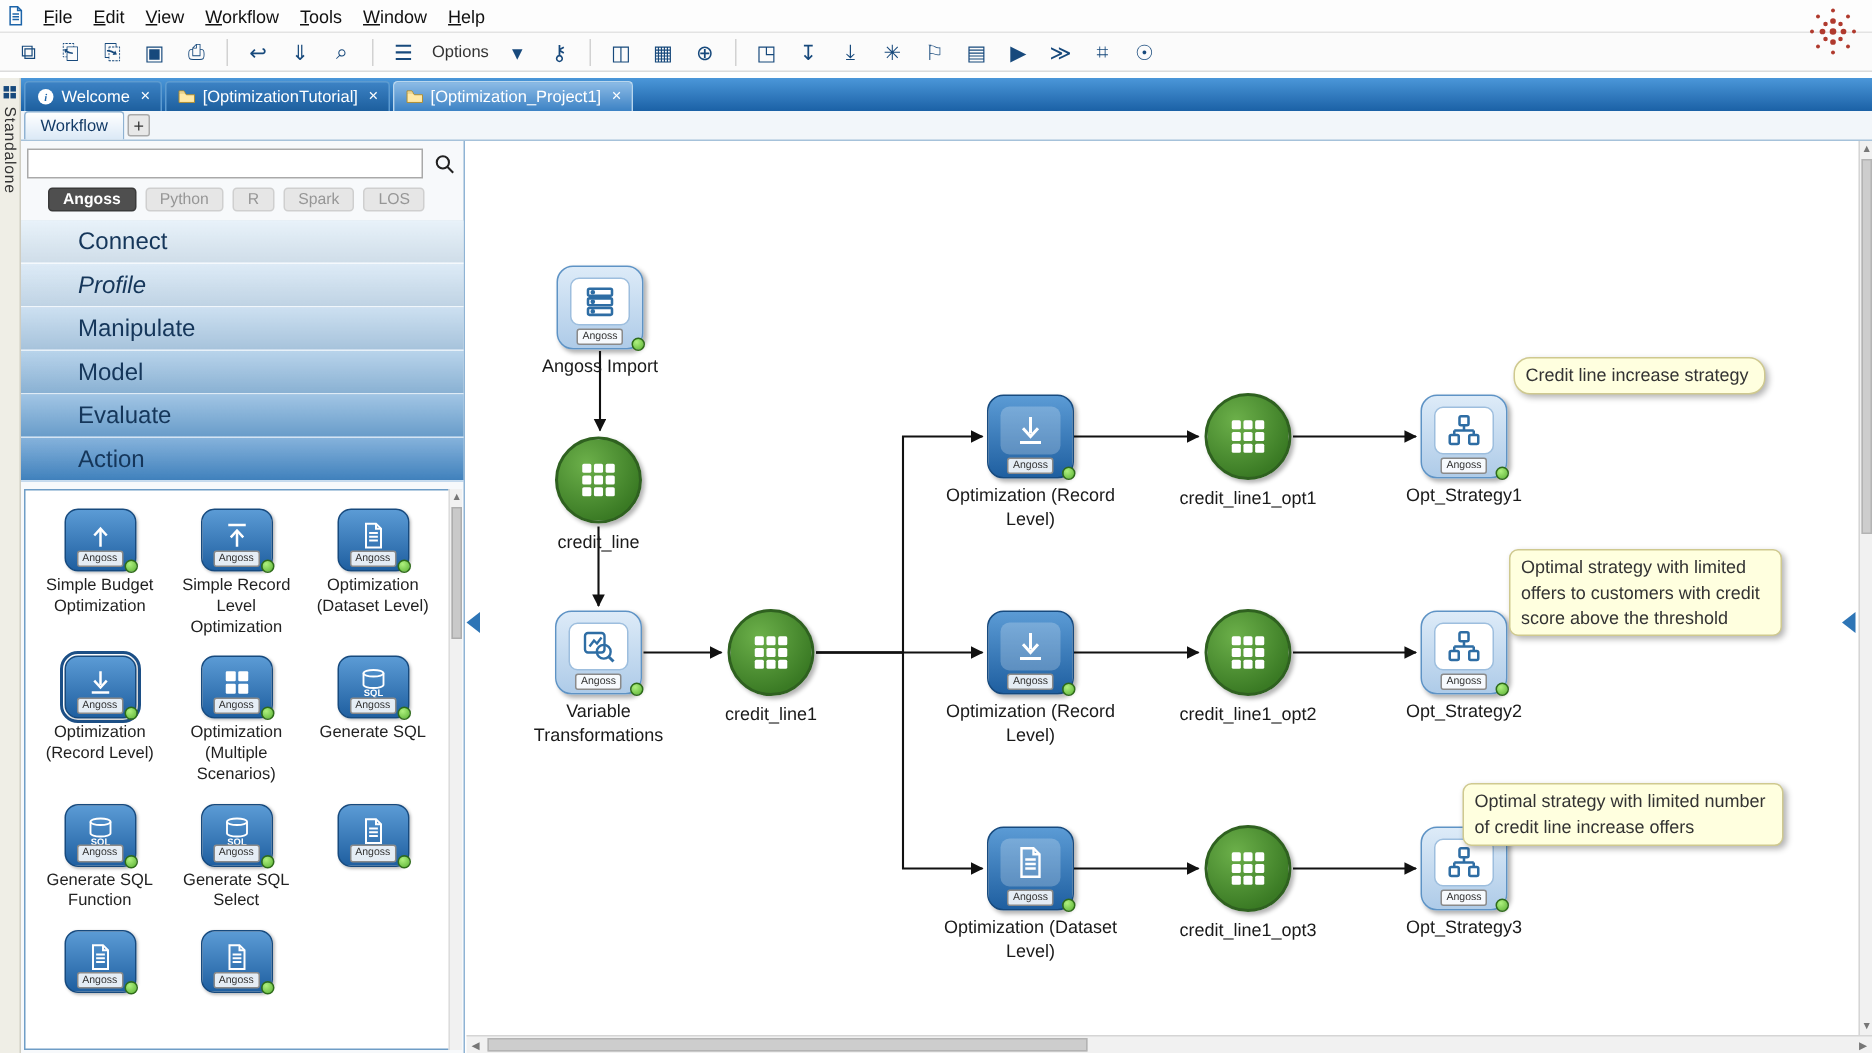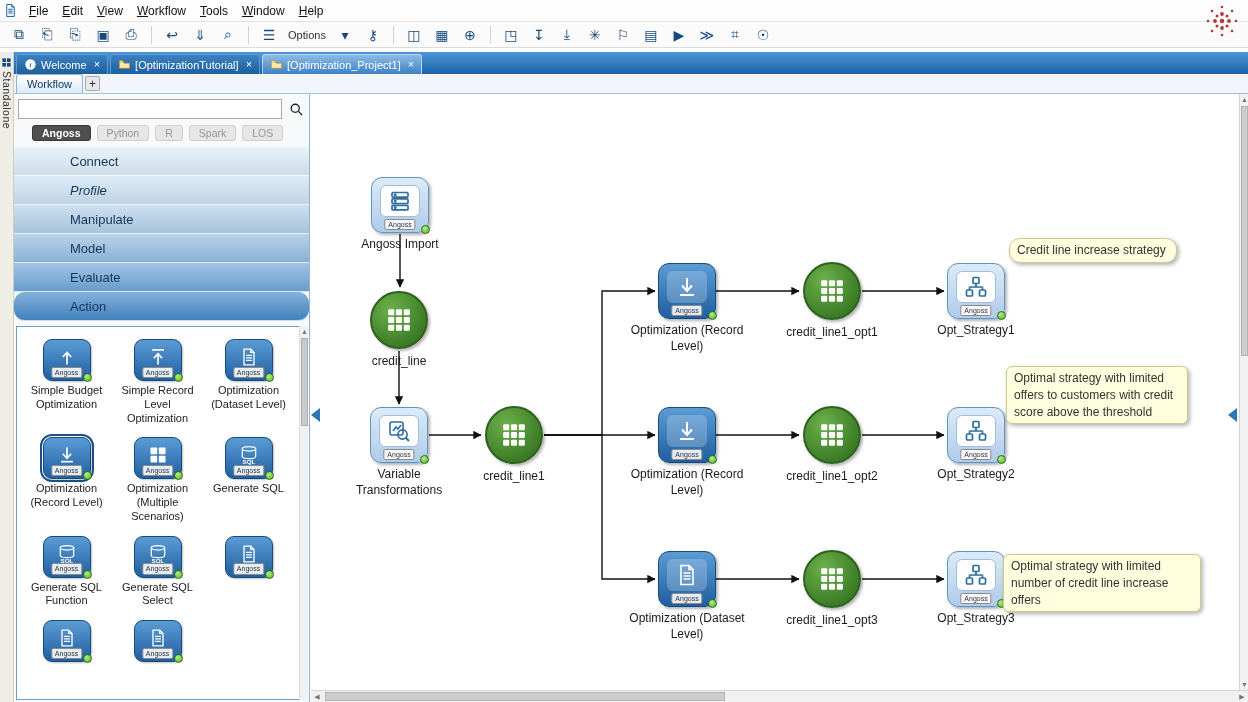--- a/index.html
+++ b/index.html
@@ -44,21 +44,21 @@
   
   .sidebar { position:absolute; left:14px; top:94px; width:296px; height:608px; background:#f7f9fb; border-right:1px solid #8fb3d4; }
   .search-row { position:absolute; left:4px; top:4px; width:288px; height:22px; display:flex; align-items:center; gap:4px; }
   .search-input { flex:1; height:20px; border:1px solid #a9a9a9; background:#fff; font-size:12px; padding:0 4px; outline:none; }
   .search-btn { width:20px; height:20px; color:#222; display:flex; align-items:center; justify-content:center; cursor:pointer; }
   .search-btn svg { width:15px; height:15px; }
   .chips { position:absolute; left:18px; top:31px; display:flex; gap:6px; }
   .chip { font-size:10.5px; padding:1px 9px; border-radius:3px; background:#e6e6e6; color:#969696; border:1px solid #cfcfcf; cursor:pointer; }
   .chip.active { background:#4f4f4f; color:#fff; border-color:#3a3a3a; font-weight:bold; }
   .cats { position:absolute; left:0; top:53px; width:295px; }
-  .cat { height:29px; line-height:29px; padding-left:56px; font-size:13px; color:#15365a; border-bottom:1px solid rgba(255,255,255,.55); cursor:pointer; }
+  .cat { height:29px; line-height:29px; padding-left:38px; font-size:16px; color:#15365a; border-bottom:1px solid rgba(255,255,255,.55); cursor:pointer; }
   .palette { position:absolute; left:2px; top:232px; width:291px; height:374px; background:#fff; border:1px solid #6f9dc6; overflow:hidden; display:grid; grid-template-columns:repeat(3,1fr); justify-items:center; align-content:start; row-gap:12px; padding:12px 12px 12px 4px; }
   .p-item { width:84px; display:flex; flex-direction:column; align-items:center; cursor:pointer; }
   .p-node { position:relative; width:48px; height:42px; border-radius:9px; background:linear-gradient(180deg,var(--node_dark_top,#5b9bd5),var(--node_dark_bottom,#1f5fa0)); border:1.5px solid #174a7e; display:flex; align-items:center; justify-content:center; box-shadow:1px 1px 2px rgba(0,0,0,.25); }
   .p-node.selected { outline:2px solid #1c4f86; outline-offset:1px; }
   .p-ic { width:20px; height:20px; color:#fff; margin-top:-6px; }
   .p-ic svg { width:100%; height:100%; }
   .p-label { margin-top:3px; font-size:11px; color:#222; text-align:center; line-height:1.25; }
   .badge { position:absolute; bottom:2px; left:50%; transform:translateX(-50%); font-size:7px; line-height:1.3; padding:0 3px; border-radius:2px; background:rgba(255,255,255,.88); color:#333; border:1px solid #8a8a8a; white-space:nowrap; }
   .dot { position:absolute; right:-2px; bottom:-2px; width:9px; height:9px; border-radius:50%; background:radial-gradient(circle at 35% 30%, #aef07e, var(--status_green,#5cb335)); border:1px solid #2e6b1a; }
   .pal-scroll { position:absolute; right:1px; top:232px; width:9px; height:374px; background:#f1f1f1; border-left:1px solid #dcdcdc; }
@@ -241,21 +241,21 @@
         <span class="chip">R</span>
         <span class="chip">Spark</span>
         <span class="chip">LOS</span>
       </div>
     <div class="cats">
         <div class="cat" style="background: linear-gradient(rgba(255, 255, 255, 0.35), rgba(0, 0, 0, 0.06)), rgb(220, 235, 247);">Connect</div>
         <div class="cat" style="background: linear-gradient(rgba(255, 255, 255, 0.35), rgba(0, 0, 0, 0.06)), rgb(203, 224, 242); font-style: italic;">Profile</div>
         <div class="cat" style="background: linear-gradient(rgba(255, 255, 255, 0.35), rgba(0, 0, 0, 0.06)), rgb(177, 207, 233);">Manipulate</div>
         <div class="cat" style="background: linear-gradient(rgba(255, 255, 255, 0.35), rgba(0, 0, 0, 0.06)), rgb(146, 188, 224);">Model</div>
         <div class="cat" style="background: linear-gradient(rgba(255, 255, 255, 0.35), rgba(0, 0, 0, 0.06)), rgb(111, 166, 214);">Evaluate</div>
-        <div class="cat" style="background: linear-gradient(rgba(255, 255, 255, 0.35), rgba(0, 0, 0, 0.06)), rgb(68, 137, 200); border-radius: 11px;">Action</div>
+        <div class="cat" style="background: linear-gradient(rgba(255, 255, 255, 0.35), rgba(0, 0, 0, 0.06)), rgb(68, 137, 200);">Action</div>
       </div>
     <div class="palette">
         <div class="p-item">
           <div class="p-node">
             <span class="p-ic"><svg viewBox="0 0 24 24" fill="none" stroke="currentColor" stroke-width="2">
                 <path d="M12 21V7"></path>
                 <path d="M7 12L12 6.5 17 12"></path>
               </svg></span>
             <span class="badge">Angoss</span>
             <span class="dot"></span>
@@ -604,21 +604,21 @@
               <path d="M12 8.5V12M5.5 12H18.5M5.5 12V15M18.5 12V15"></path>
             </svg>
           </span>
         </div>
         <span class="badge">Angoss</span>
         <span class="dot"></span>
       </div>
       <div class="nlabel" style="left: 603px; top: 516px;">Opt_Strategy3</div>
       <div class="note" style="left: 698px; top: 144px; width: 168px; border-radius: 11px;">Credit line increase strategy</div>
       <div class="note" style="left: 695px; top: 272px; width: 182px;">Optimal strategy with limited offers to customers with credit score above the threshold</div>
-      <div class="note" style="left: 692px; top: 428px; width: 198px; margin-top: 32px;">Optimal strategy with limited number of credit line increase offers</div>
+      <div class="note" style="left: 664px; top: 428px; width: 214px;">Optimal strategy with limited number of credit line increase offers</div>
     </div>
 
   <div class="collapse" style="left:311px; top:408px;"></div>
   <div class="collapse" style="left:1228px; top:408px;"></div>
 
   <div class="vscroll">
     <div class="arr">▲</div>
     <div class="thumb"></div>
     <div class="arr" style="position:absolute;bottom:0;">▼</div>
   </div>

